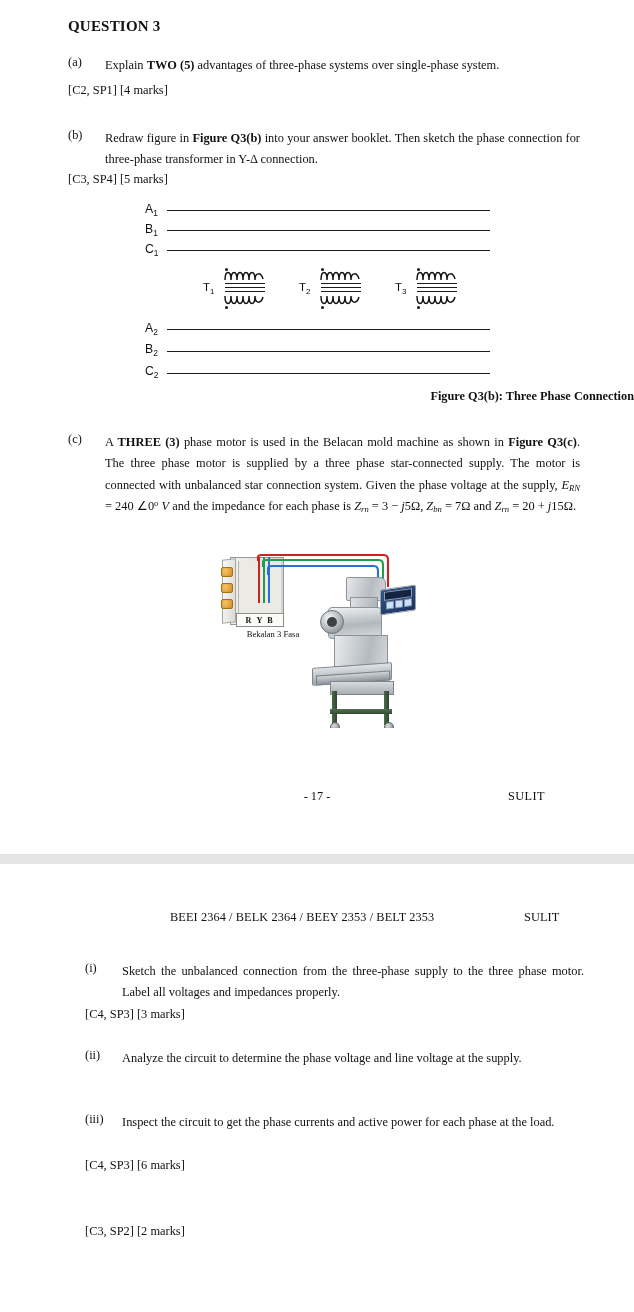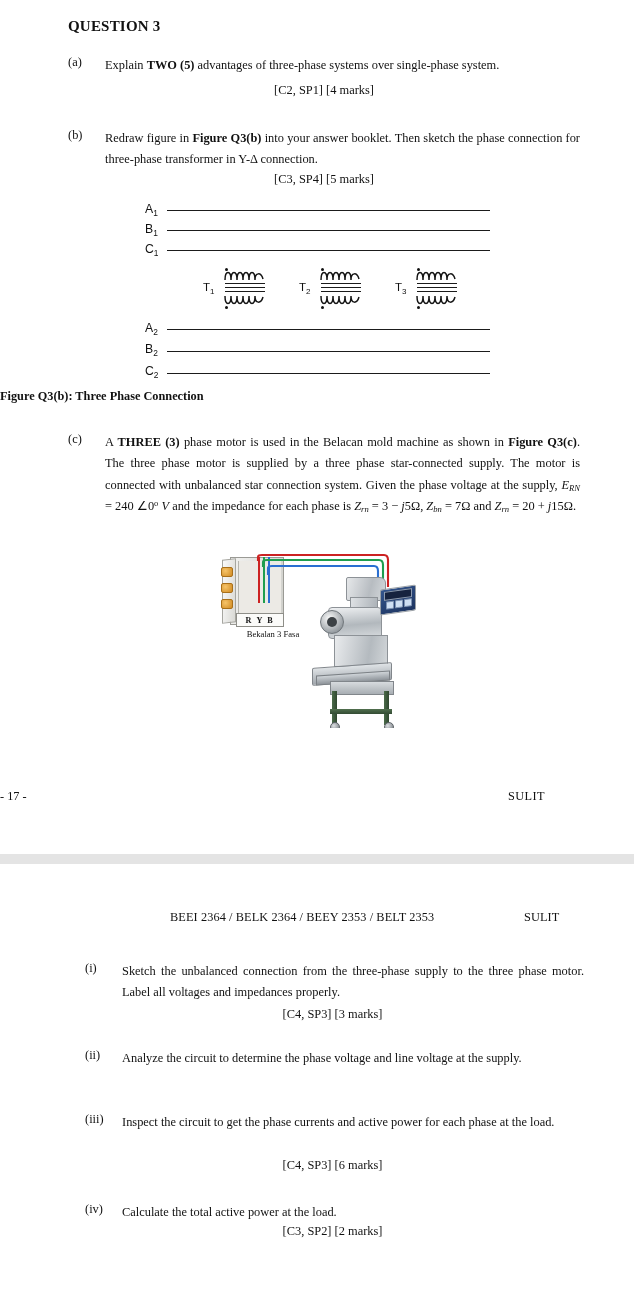--- a/index.html
+++ b/index.html
@@ -39,21 +39,21 @@
     width:null;
     font-size:12.4px;
     line-height:1.72;
     text-align:justify;
     text-justify:inter-word;
   }
   .w480{width:479px;}
   .marks{
     position:absolute;
     font-size:12.4px;
-    text-align:center;
+    text-align:left;
   }
   b{font-weight:bold;}
   .sub{font-size:8.6px;vertical-align:-2px;font-style:italic;}
   .supdeg{font-size:8.6px;vertical-align:4px;}
 
   
   .figb{
     position:absolute;
     left:145px; top:200px;
     width:350px; height:185px;
@@ -85,21 +85,21 @@
   }
   .dot{
     position:absolute;
     width:3.4px;height:3.4px;border-radius:50%;
     background:#111;
   }
 
   .figcap{
     position:absolute;
     width:634px; left:0;
-    text-align:left;
+    text-align:right;
     font-size:12.3px;
     font-weight:bold;
   }
 
   
   .photo{
     position:absolute;
     left:218px; top:553px;
     width:200px; height:175px;
     overflow:hidden;
@@ -219,21 +219,21 @@
     background:#cfe0f4;border:1px solid #7e93b2;
   }
   .m-screen{
     position:absolute;left:3px;top:2px;width:26px;height:7px;
     background:#16233f;border:1px solid #8d9bb0;
   }
 
   
   .pg-num{
     position:absolute;
-    width:634px;left:0;
+    width:634px;left:0;text-align:center;
     font-size:12.3px;
   }
   .sulit{
     position:absolute;
     font-size:12.3px;
     letter-spacing:.4px;
   }
   .hdr2{
     position:absolute;
     font-size:12.3px;
@@ -397,18 +397,14 @@
     <div class="lbl">(ii)</div>
     <div class="body" style="width:462px;">Analyze the circuit to determine the phase voltage and line voltage at the supply.</div>
   </div>
 
   <div class="row" style="left:85px; top:248px; width:500px;">
     <div class="lbl">(iii)</div>
     <div class="body" style="width:462px;">Inspect the circuit to get the phase currents and active power for each phase at the load.</div>
   </div>
   <div class="marks" style="left:85px; top:294px; width:495px;">[C4, SP3] [6 marks]</div>
 
-  <div class="row" style="left:85px; top:338px; width:500px;">
-    <div class="lbl">(iv)</div>
-    <div class="body" style="width:462px;">Calculate the total active power at the load.</div>
-  </div>
   <div class="marks" style="left:85px; top:360px; width:495px;">[C3, SP2] [2 marks]</div>
 </div>
 
 </body></html>

